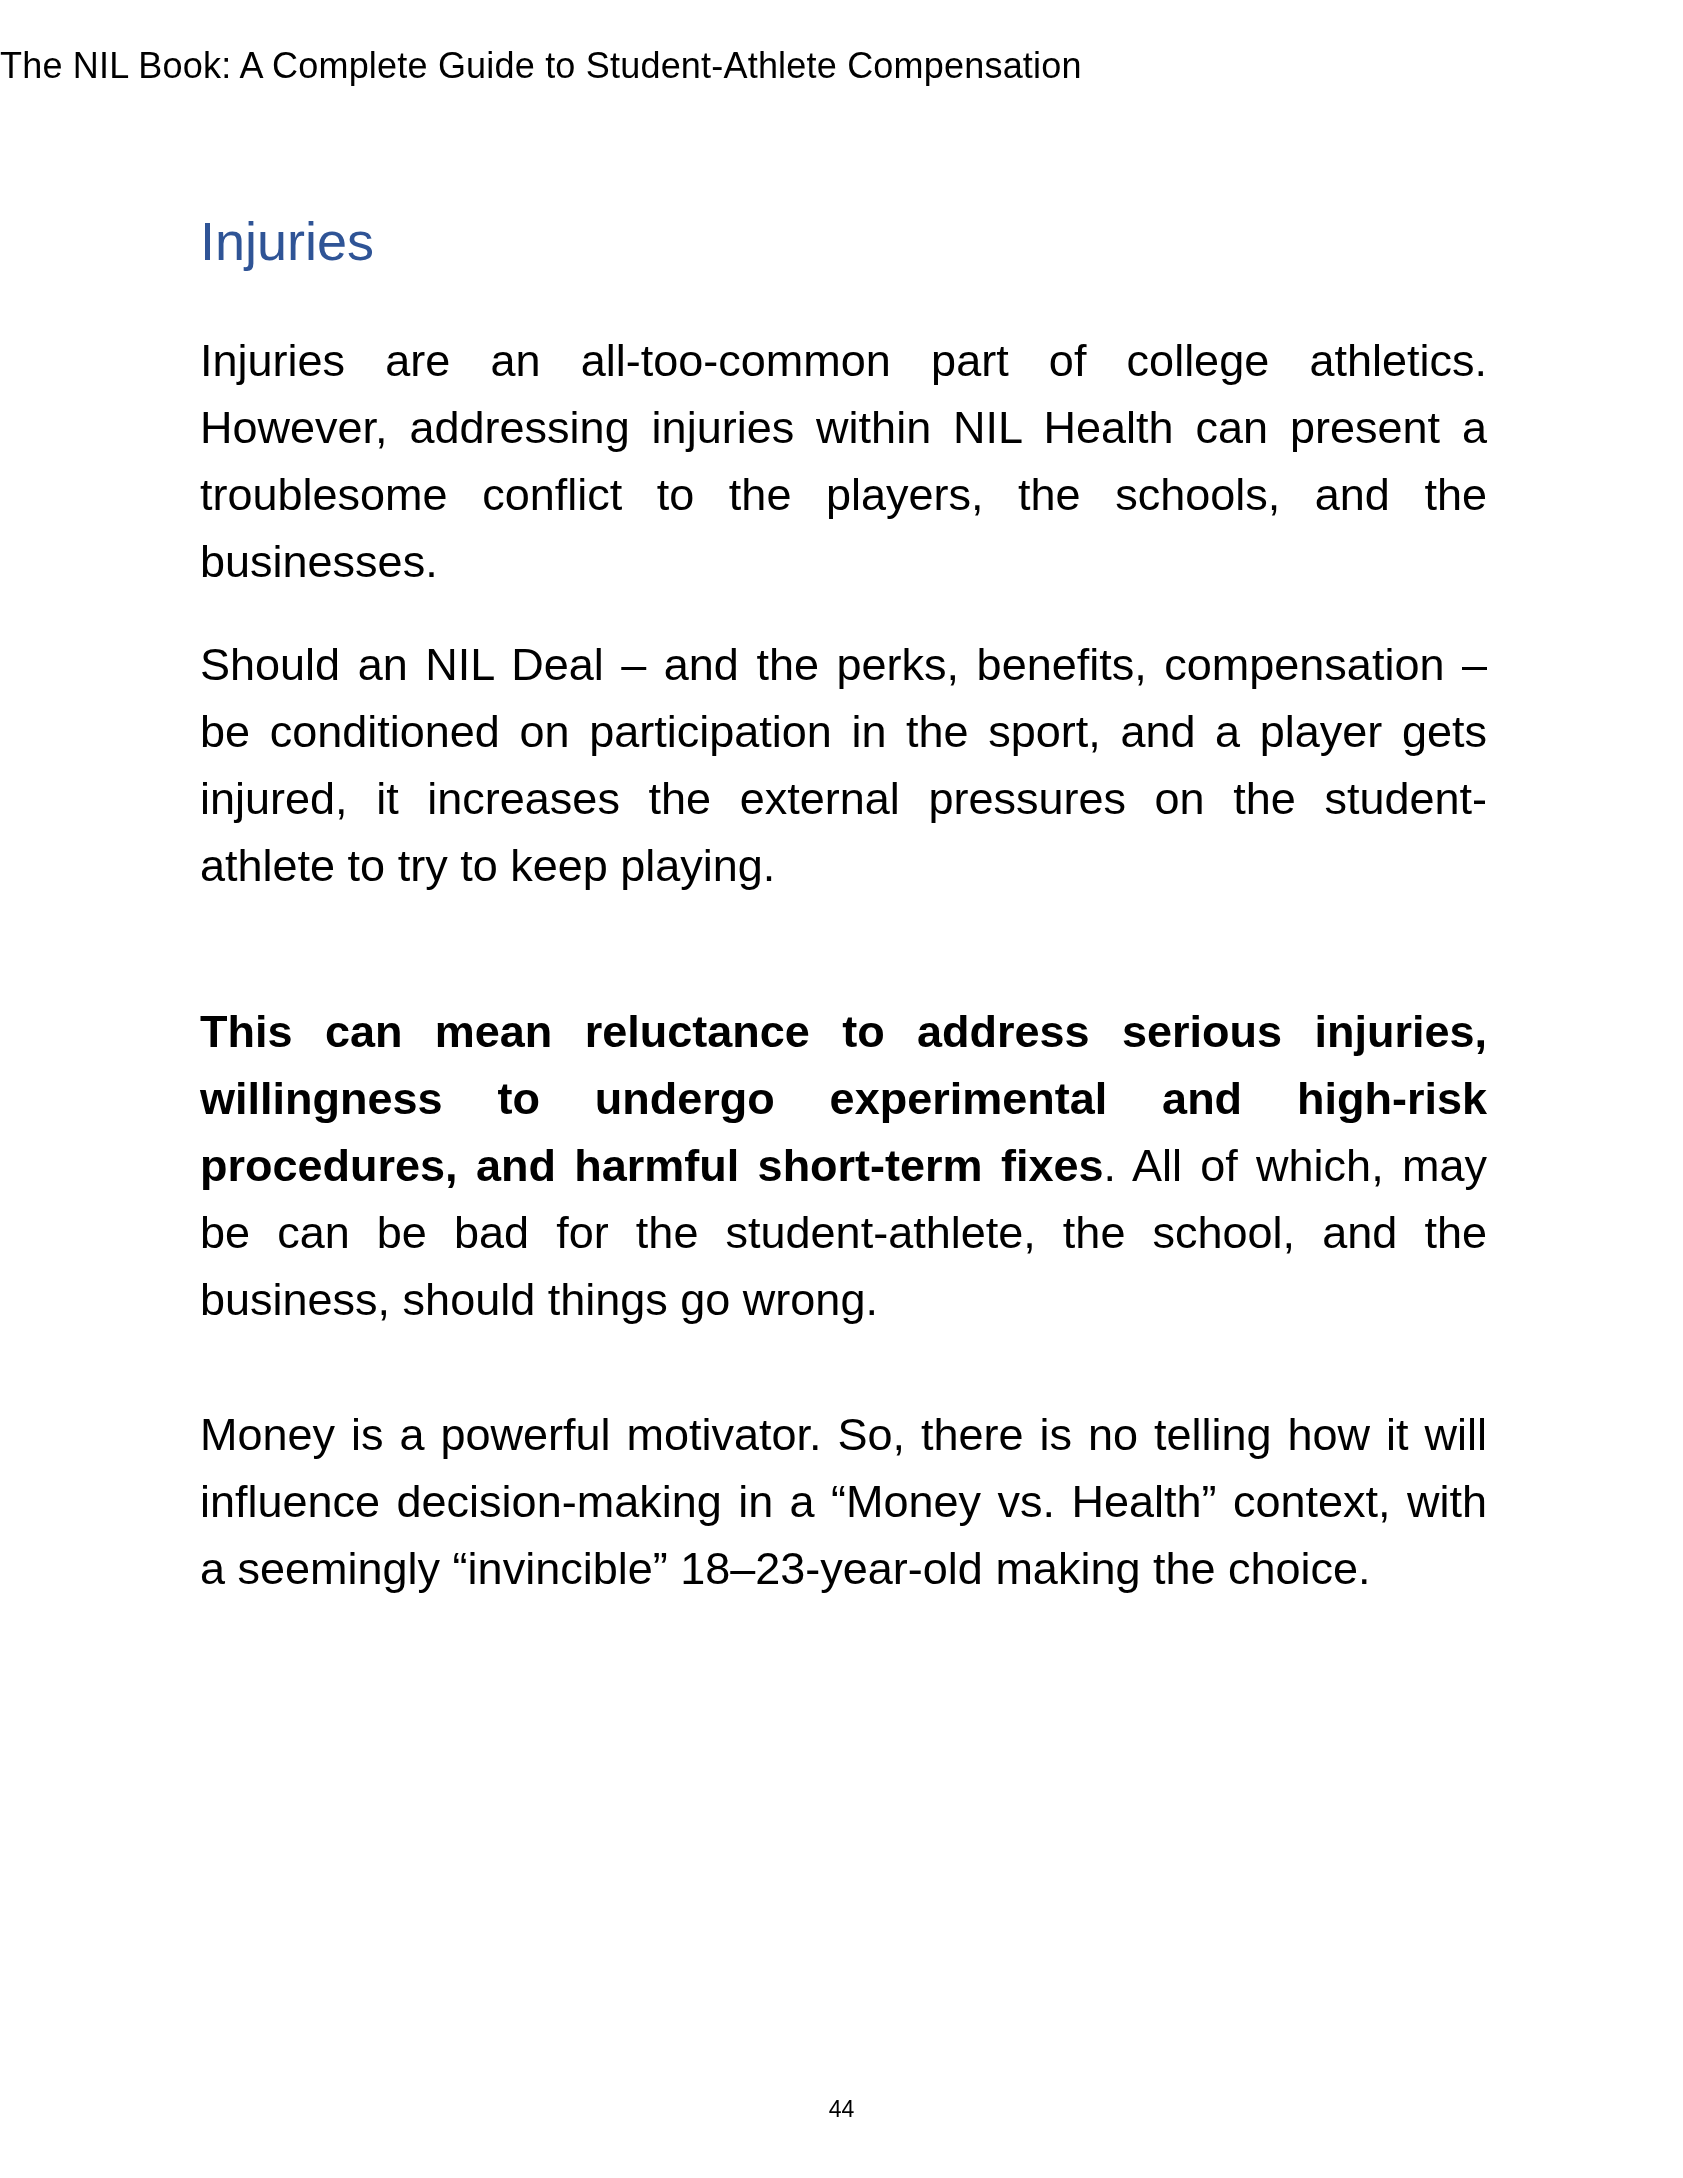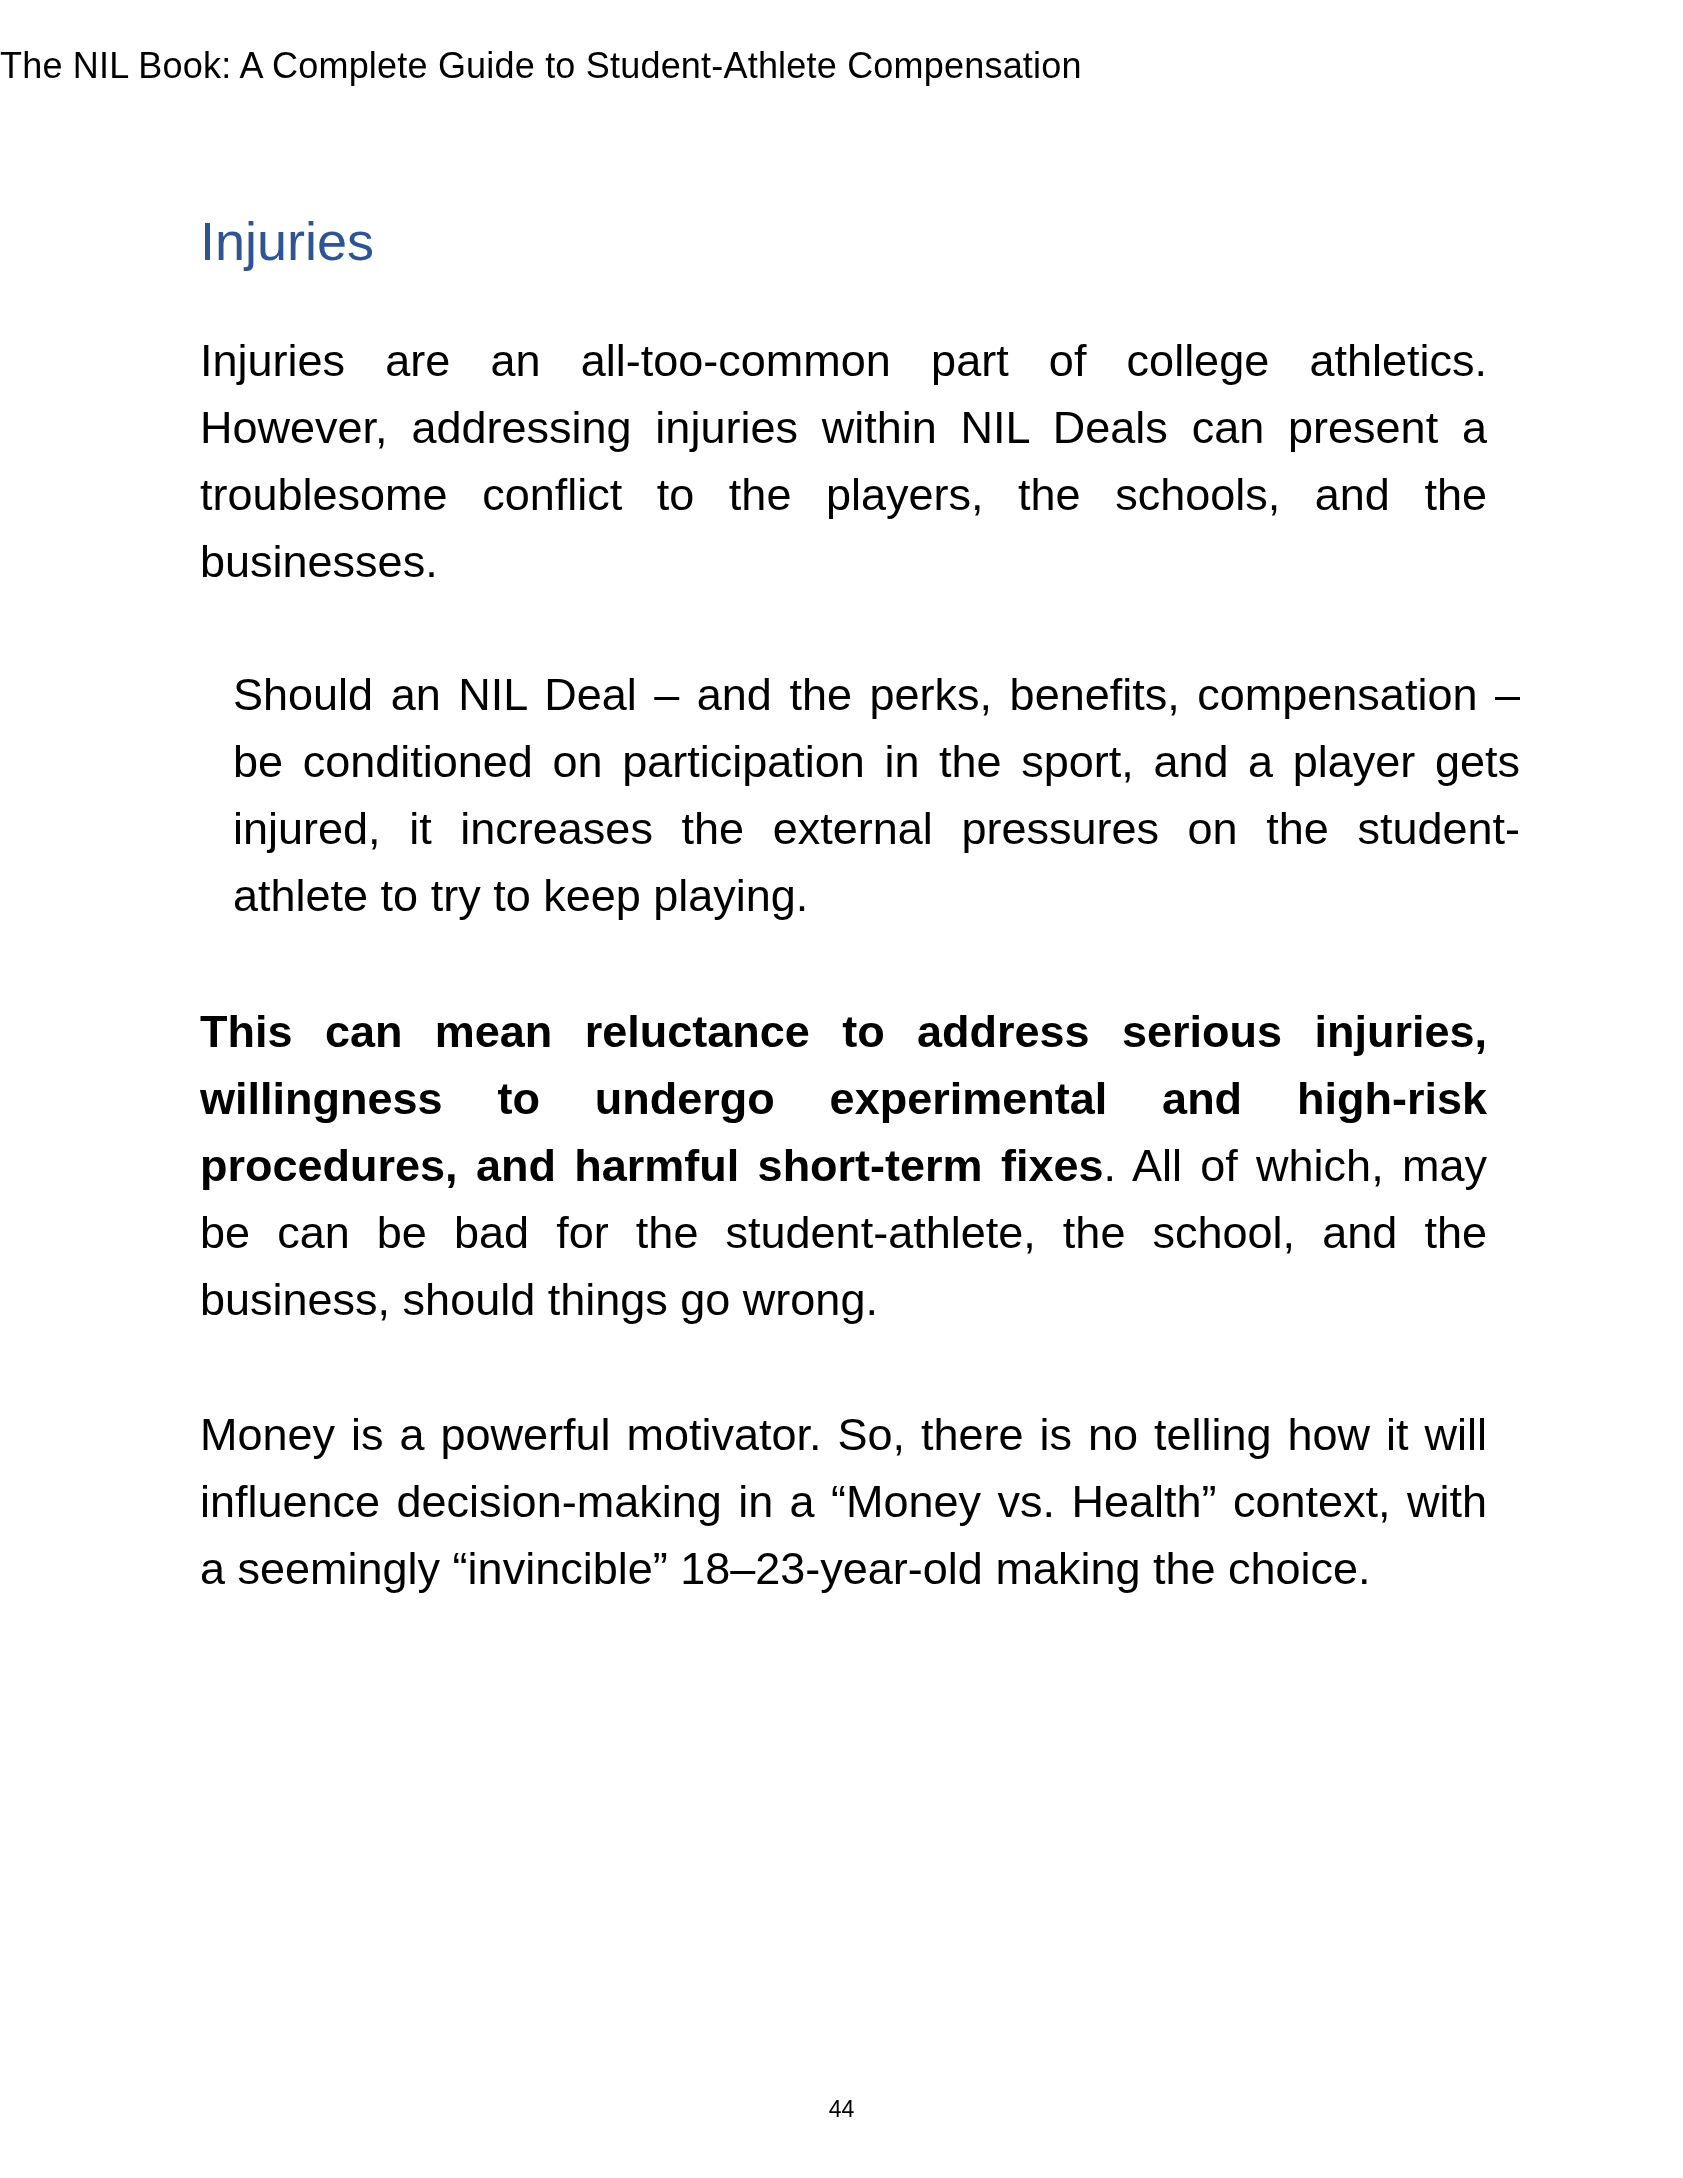--- a/index.html
+++ b/index.html
@@ -38,42 +38,42 @@
     .body-text {
       position: absolute;
       left: 200px;
       width: 1287px;
       font-size: 45px;
       line-height: 67px;
       text-align: justify;
       margin: 0;
     }
     #p1 { top: 327px; }
-    #p2 { top: 661px; margin-left: 33px; }
+    #p2 { top: 631px; }
     #p3 { top: 998px; }
     #p4 { top: 1401px; }
     .bold { font-weight: bold; }
     .page-number {
       position: absolute;
       top: 2091px;
       left: 0;
       width: 1683px;
       text-align: center;
       font-size: 23px;
       line-height: 36px;
     }
   </style>
 </head>
 <body>
 
 <div class="running-header">The NIL Book: A Complete Guide to Student-Athlete Compensation</div>
 
 <h1 class="section-heading">Injuries</h1>
 
-<p class="body-text" id="p1"><span>Injuries are an all-too-common part of college athletics. However, addressing injuries within NIL Deals can present a troublesome conflict to the players, the schools, and the businesses.</span></p>
+<p class="body-text" id="p1"><span>Injuries are an all-too-common part of college athletics. However, addressing injuries within NIL Health can present a troublesome conflict to the players, the schools, and the businesses.</span></p>
 
 <p class="body-text" id="p2"><span>Should an NIL Deal – and the perks, benefits, compensation – be conditioned on participation in the sport, and a player gets injured, it increases the external pressures on the student-athlete to try to keep playing.</span></p>
 
 <p class="body-text" id="p3"><span class="bold">This can mean reluctance to address serious injuries, willingness to undergo experimental and high-risk procedures, and harmful short-term fixes</span><span>. All of which, may be can be bad for the student-athlete, the school, and the business, should things go wrong.</span></p>
 
 <p class="body-text" id="p4"><span>Money is a powerful motivator. So, there is no telling how it will influence decision-making in a “Money vs. Health” context, with a seemingly “invincible” 18–23-year-old making the choice.</span></p>
 
 <div class="page-number">44</div>
 
 

